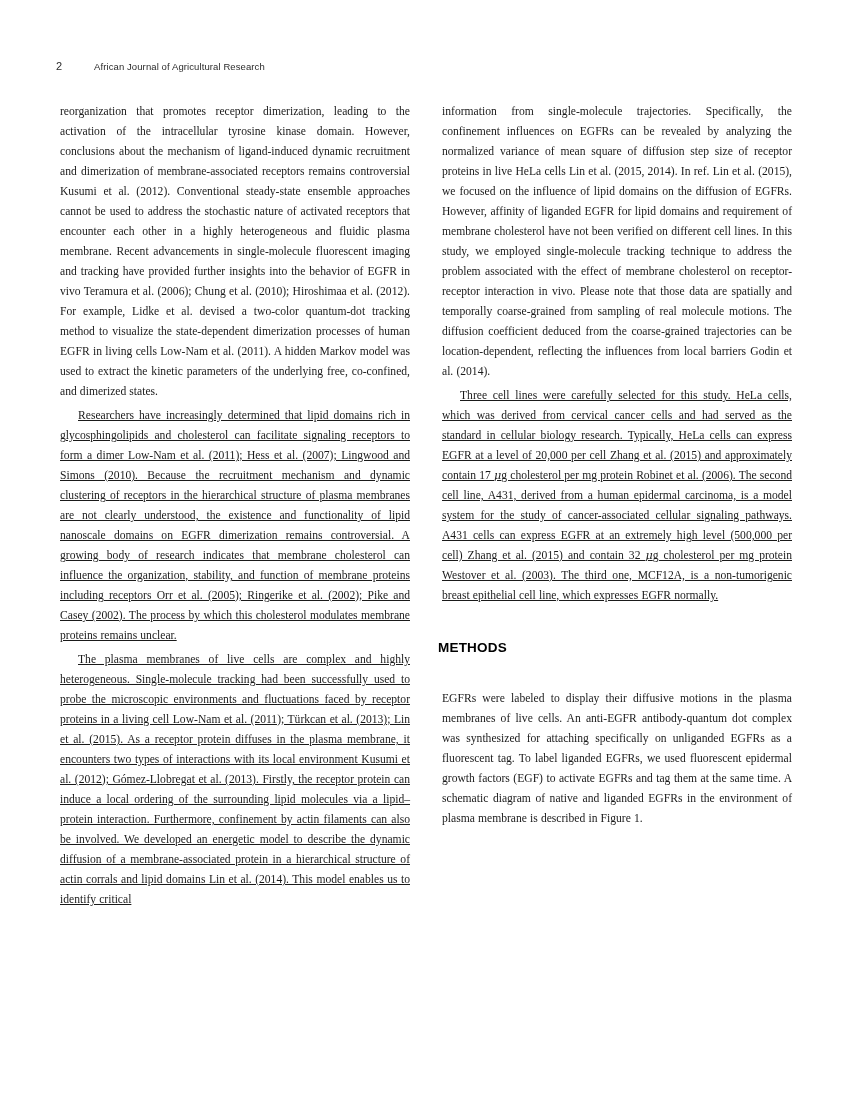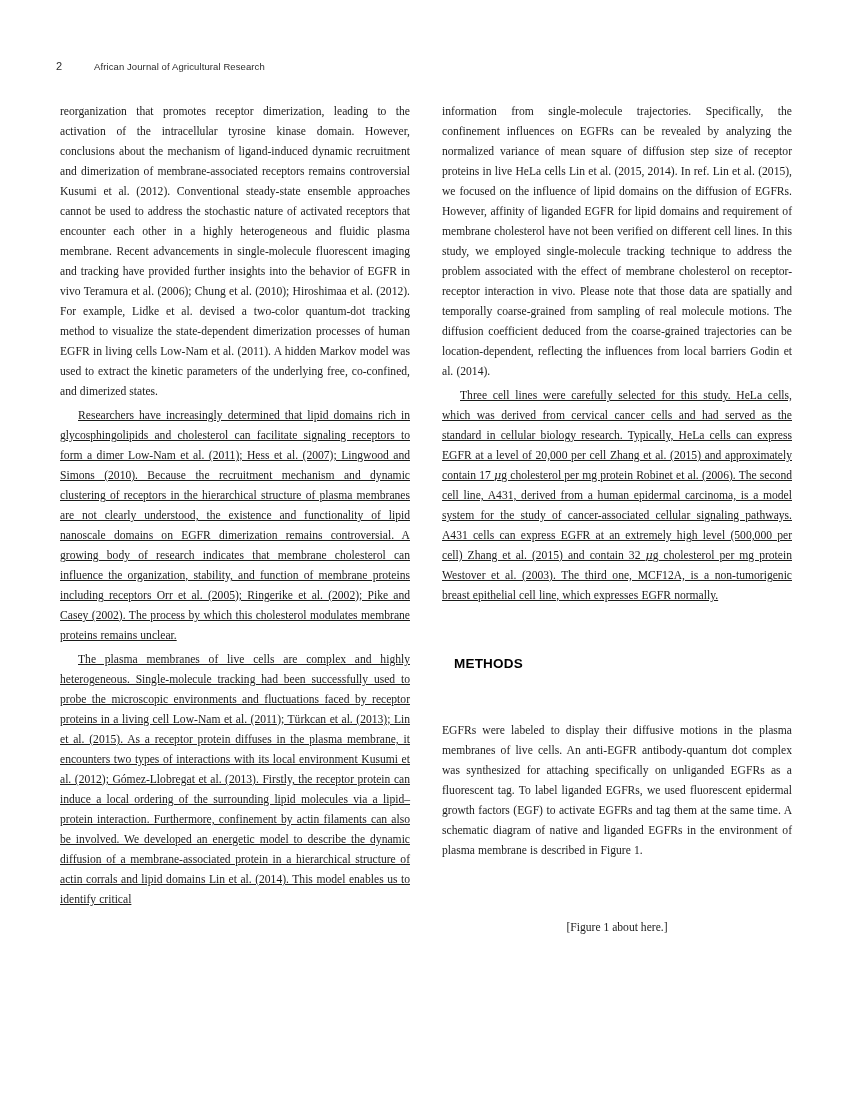--- a/index.html
+++ b/index.html
@@ -71,21 +71,21 @@
     hyphens: manual;
     -webkit-hyphens: manual;
     word-spacing: 0.02em;
   }
   p.para.indent {
     text-indent: 18px;
     text-decoration: underline;
   }
 
   .sec-heading {
-    margin: 16px;
+    margin: 0;
     font-family: "Liberation Sans", "DejaVu Sans", sans-serif;
     font-weight: bold;
     font-size: 13.5px;
     line-height: 25.05px;
     letter-spacing: 0.2px;
     color: #000000;
   }
 
   
   .gap-line { height: 25.05px; }
@@ -137,18 +137,17 @@
 
       <h2 class="sec-heading">METHODS</h2>
 
       <div class="gap-line"></div>
 
       <p class="para">EGFRs were labeled to display their diffusive motions in the plasma membranes of live cells. An anti-EGFR antibody-quantum dot complex was synthesized for attaching specifically on unliganded EGFRs as a fluorescent tag. To label liganded EGFRs, we used fluorescent epidermal growth factors (EGF) to activate EGFRs and tag them at the same time. A schematic diagram of native and liganded EGFRs in the environment of plasma membrane is described in Figure 1.</p>
 
       <div class="gap-line"></div>
       <div class="gap-line"></div>
 
-      <p class="figure-note">[Figure 1 about here.]</p>
 
     </div>
 
   </div>
 </div>
 
 </body></html>

